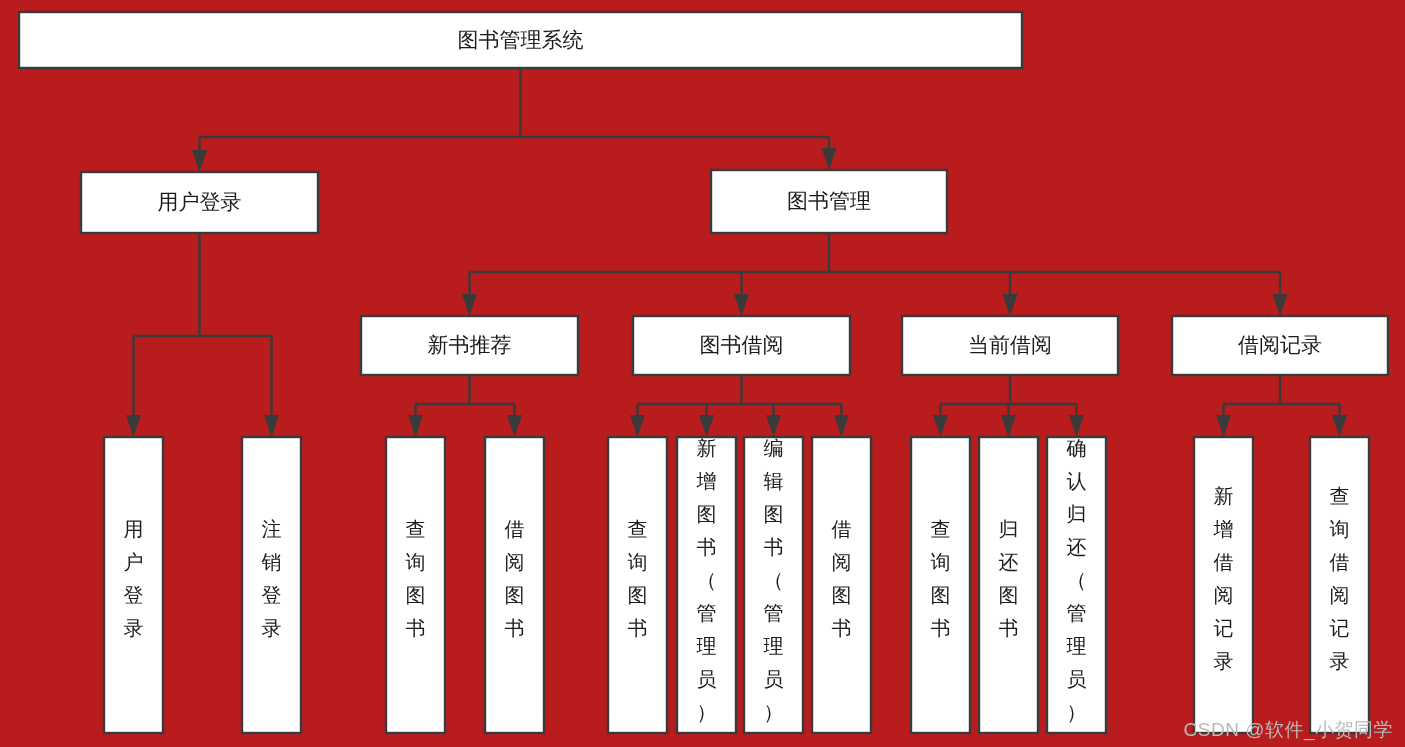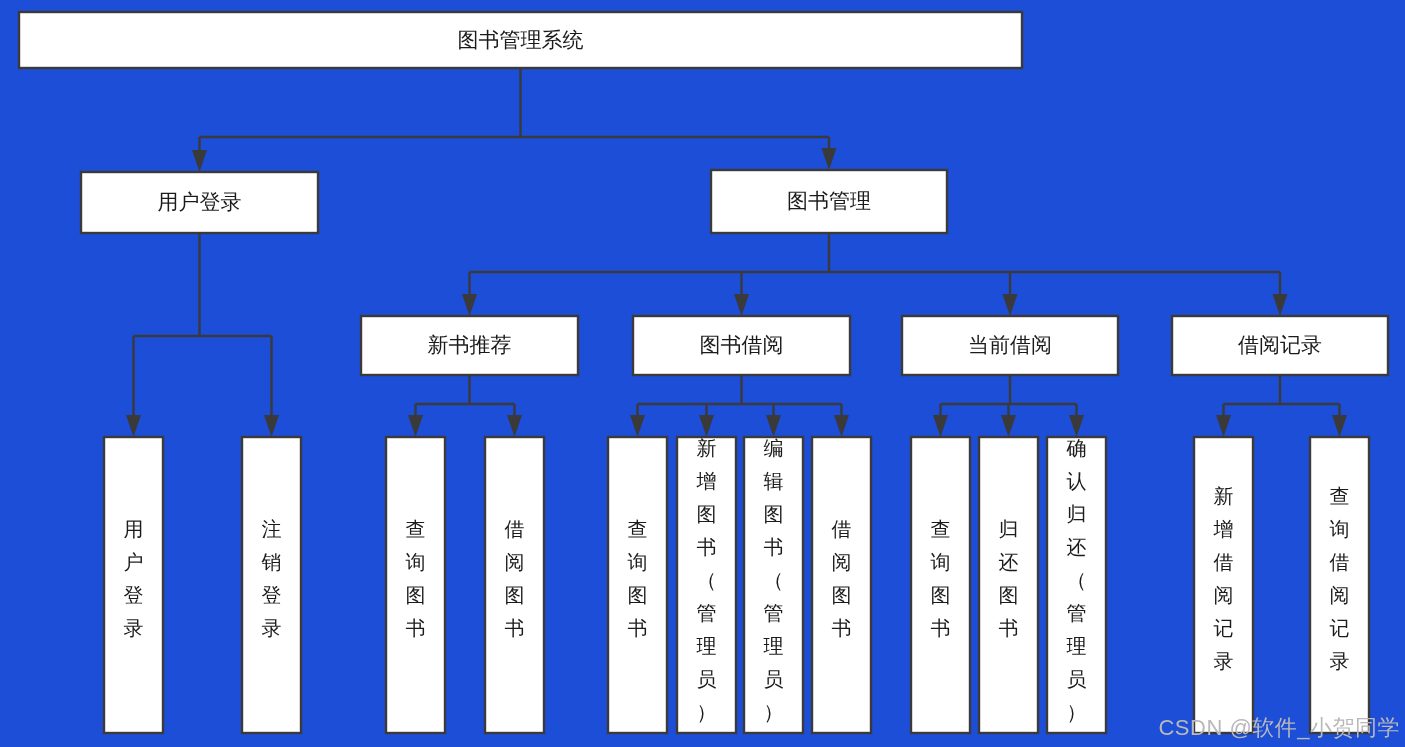--- a/index.html
+++ b/index.html
@@ -10,21 +10,21 @@
   body {
     width: 1405px;
     height: 747px;
     font-family: "Liberation Sans", "DejaVu Sans", sans-serif;
     overflow: hidden;
   }
   #diagram-root {
     position: relative;
     width: 1405px;
     height: 747px;
-    background: #1d4ed8;
+    background: #b91c1c;
   }
   svg.diagram-canvas {
     position: absolute;
     left: 0;
     top: 0;
     width: 1405px;
     height: 747px;
     display: block;
   }
   .node-box {
@@ -50,24 +50,24 @@
     dominant-baseline: middle;
   }
   .node-label-vertical {
     fill: #1b1b1b;
     font-family: "Liberation Sans", "DejaVu Sans", sans-serif;
     font-size: 20px;
     text-anchor: middle;
   }
   .watermark {
     position: absolute;
-    right: 5px;
+    right: 12px;
     bottom: 4px;
     font-family: "Liberation Sans", "DejaVu Sans", sans-serif;
-    font-size: 22px;
+    font-size: 19px;
     color: #b9b9b9;
     letter-spacing: 0.5px;
     white-space: nowrap;
     user-select: none;
   }
 </style>
 </head>
 <body>
 
 <div id="diagram-root">

